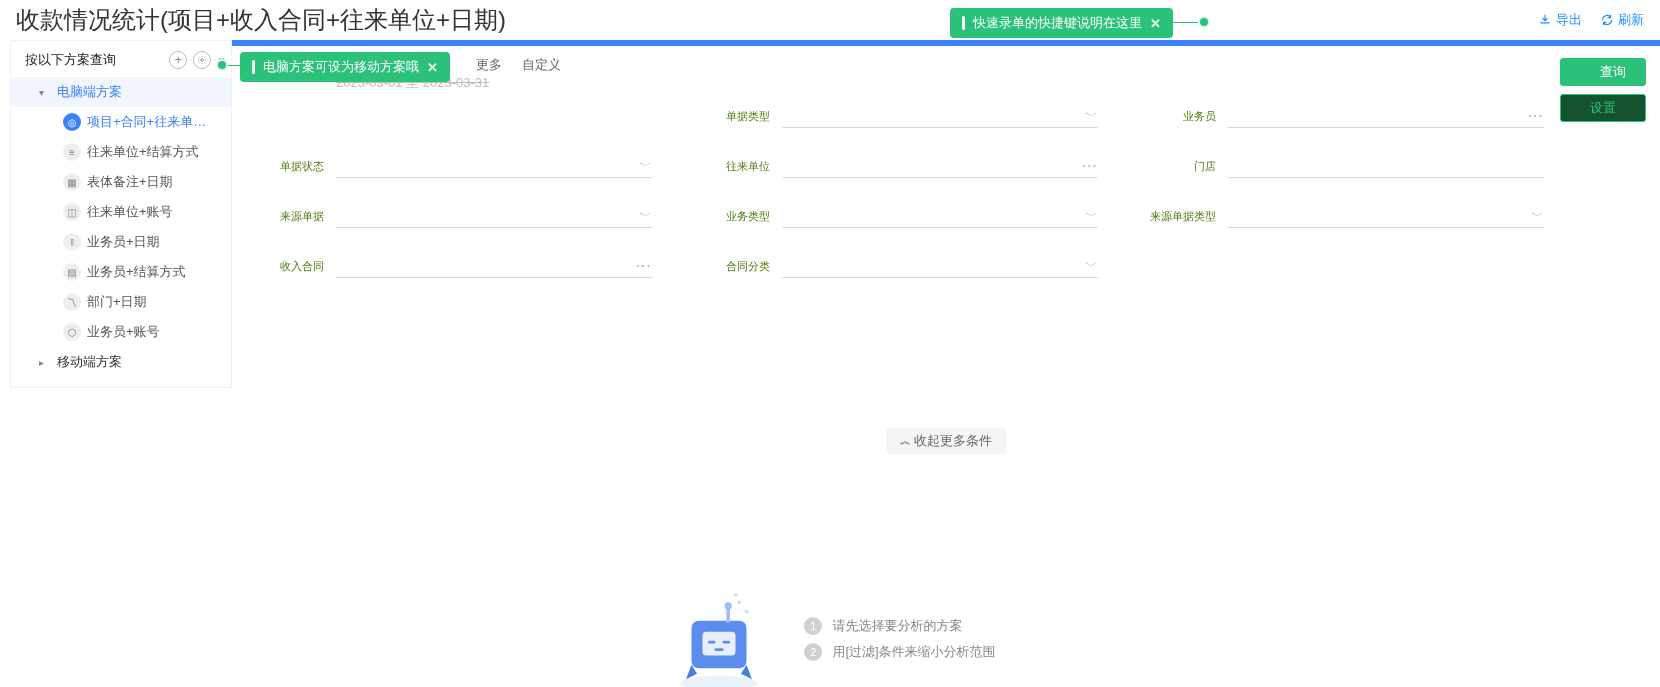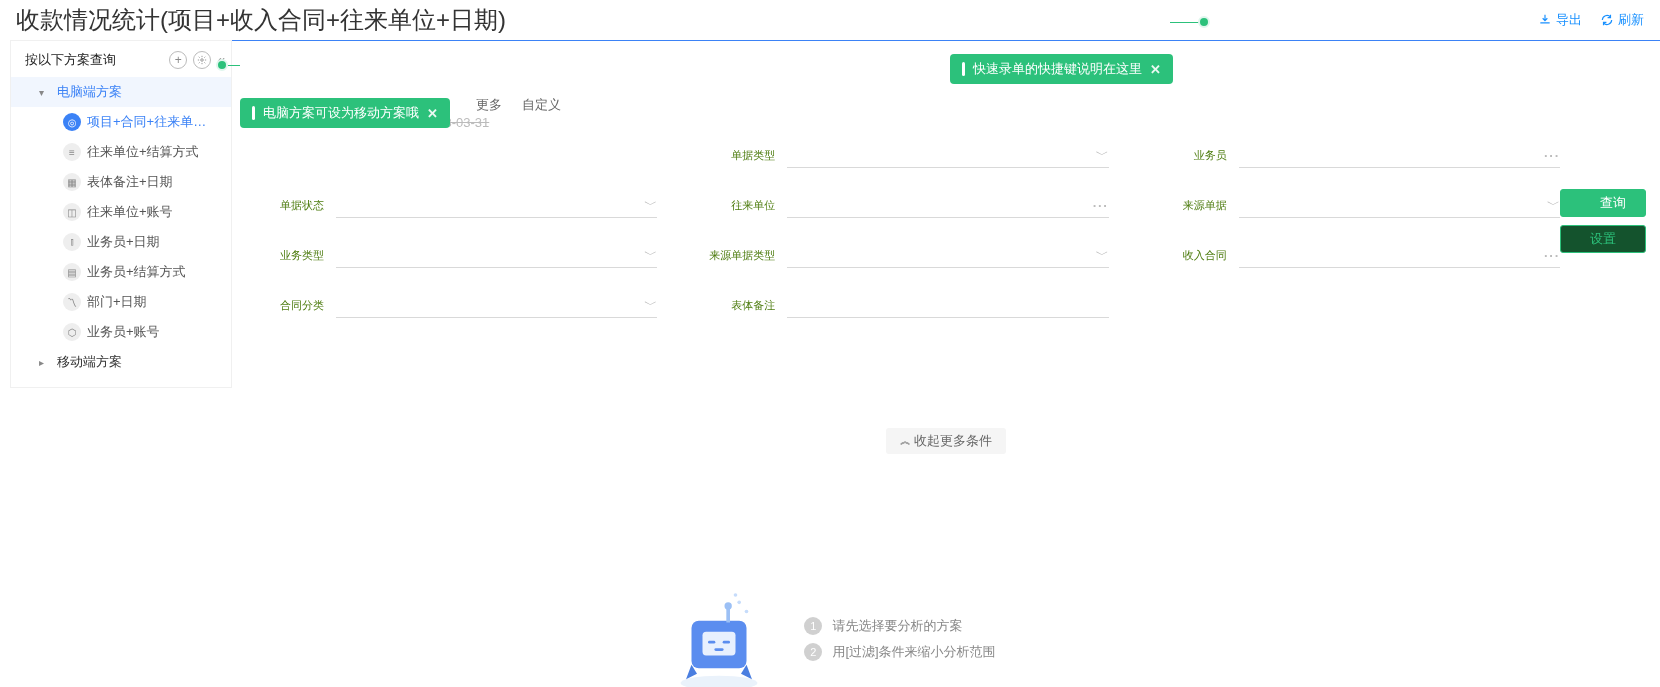--- a/index.html
+++ b/index.html
@@ -3,21 +3,21 @@
 <meta charset="utf-8">
 <style>
   * { box-sizing: border-box; margin: 0; padding: 0; }
   body { font-family: "Microsoft YaHei", Arial, sans-serif; font-size: 13px; color: #333; background: #fff; width: 1660px; }
   .header { display: flex; align-items: center; height: 40px; padding: 0 16px; justify-content: space-between; }
   .page-title { font-size: 24px; color: #333; font-weight: 400; }
   .header-actions { display: flex; align-items: center; gap: 18px; }
   .header-action { color: #1890ff; cursor: pointer; display: flex; align-items: center; gap: 4px; font-size: 13px; }
   .header-action .ic { display: inline-block; width: 14px; height: 14px; }
 
-  .tip-balloon { position: absolute; background: #2cc17b; color: #fff; padding: 6px 12px; border-radius: 4px; font-size: 13px; display: flex; align-items: center; gap: 8px; z-index: 10; margin-top: 46px; }
+  .tip-balloon { position: absolute; background: #2cc17b; color: #fff; padding: 6px 12px; border-radius: 4px; font-size: 13px; display: flex; align-items: center; gap: 8px; z-index: 10; }
   .tip-balloon .bar { width: 3px; height: 14px; background: #fff; border-radius: 2px; }
   .tip-balloon .close { cursor: pointer; font-weight: bold; opacity: .9; }
   .tip-line { position: absolute; height: 1px; background: #2cc17b; z-index: 9; }
   .tip-dot { position: absolute; width: 8px; height: 8px; border-radius: 50%; background: #2cc17b; z-index: 10; border: 2px solid #dff6ed; box-sizing: content-box; }
 
   .body-row { display: flex; align-items: stretch; }
   .sidebar { width: 222px; border-right: 1px solid #f0f0f0; padding-top: 10px; min-height: 348px; border-top: 1px solid #f0f0f0; border-bottom: 1px solid #f0f0f0; border-left: 1px solid #f0f0f0; margin-left:10px; }
   .sidebar-header { display: flex; align-items: center; padding: 0 10px 8px 14px; justify-content: space-between; font-size: 13px; font-weight: 400; color: #222; }
   .sidebar-header .icons { display: flex; gap: 6px; align-items: center; }
   .sidebar-header .rnd { width: 18px; height: 18px; border: 1px solid #bbb; border-radius: 50%; display: flex; align-items: center; justify-content: center; color: #888; cursor: pointer; font-size: 12px; }
@@ -25,21 +25,21 @@
   .tree-item { display: flex; align-items: center; height: 30px; padding-left: 24px; cursor: pointer; color: #333; gap: 6px; }
   .tree-item.lvl1 { padding-left: 28px; font-size: 13px; }
   .tree-item.lvl2 { padding-left: 52px; font-size: 13px; color: #555; }
   .tree-item.active-parent { color: #3b82f6; background: #f1f6fe; }
   .tree-item.active-child { color: #3b82f6; }
   .tree-item .caret { width: 12px; color: #888; font-size: 10px; }
   .tree-item .node-ic { width: 18px; height: 18px; border-radius: 50%; background: #eee; display: flex; align-items: center; justify-content: center; font-size: 10px; color: #888; flex-shrink: 0; }
   .tree-item.active-child .node-ic { background: #3b82f6; color: #fff; }
   .tree-item .node-label { white-space: nowrap; overflow: hidden; text-overflow: ellipsis; max-width: 130px; }
 
-  .main { flex: 1; display: flex; align-items: center; gap: 0; padding: 10px 14px 0 14px; position: relative; border-top: 1px solid #3b82f6; }
+  .main { flex: 1; display: flex; align-items: flex-start; gap: 16px; padding: 10px 14px 0 14px; position: relative; border-top: 6px solid #3b82f6; }
   .filters { flex: 1; }
   .filter-top-row { display: flex; gap: 20px; align-items: center; color: #666; font-size: 13px; padding-left: 230px; margin-bottom: 2px; }
   .filter-top-row span { cursor: pointer; }
   .date-under { color: #bbb; font-size: 13px; margin: -2px 0 12px 90px; text-decoration: line-through; }
   .filter-grid { display: grid; grid-template-columns: repeat(3, 1fr); column-gap: 40px; row-gap: 26px; }
   .field { display: flex; align-items: center; }
   .field .lbl { width: 90px; text-align: right; padding-right: 12px; color: #4d7c0f; font-size: 11px; flex-shrink: 0; }
   .field .ctrl { flex: 1; border-bottom: 1px solid #d9d9d9; height: 24px; display: flex; align-items: center; justify-content: flex-end; color: #bbb; position: relative; }
   .field .ctrl .suffix { font-size: 13px; color: #bbb; cursor: pointer; }
 
@@ -193,20 +193,24 @@
           <div class="ctrl">
               <span class="suffix">﹀</span>
             </div>
         </div>
         <div class="field">
           <span class="lbl">往来单位</span>
           <div class="ctrl">
               <span class="suffix dots-ic">···</span>
             </div>
         </div>
+        <div class="field">
+          <span class="lbl">门店</span>
+          <div class="ctrl"></div>
+        </div>
 
         <div class="field">
           <span class="lbl">来源单据</span>
           <div class="ctrl">
               <span class="suffix">﹀</span>
             </div>
         </div>
         <div class="field">
           <span class="lbl">业务类型</span>
           <div class="ctrl">
@@ -226,24 +230,20 @@
               <span class="suffix dots-ic">···</span>
             </div>
         </div>
         <div class="field">
           <span class="lbl">合同分类</span>
           <div class="ctrl">
               <span class="suffix">﹀</span>
             </div>
         </div>
 
-        <div class="field">
-          <span class="lbl">表体备注</span>
-          <div class="ctrl"></div>
-        </div>
         <div></div>
           <div></div>
       </div>
     </div>
 
     <div class="actions-col">
       <button class="btn-primary">查询</button>
       <button class="btn-outline">设置</button>
     </div>
   </div>

